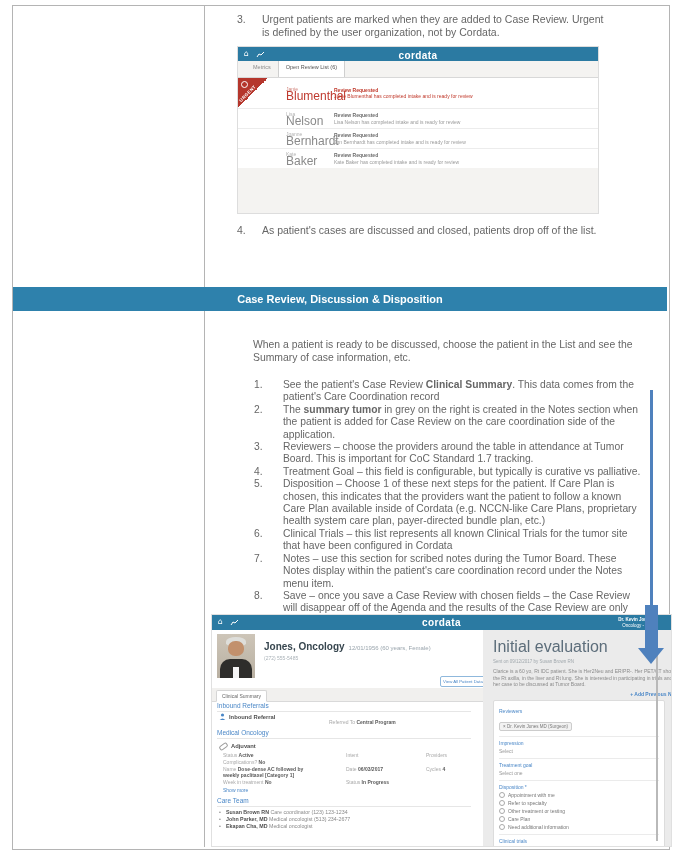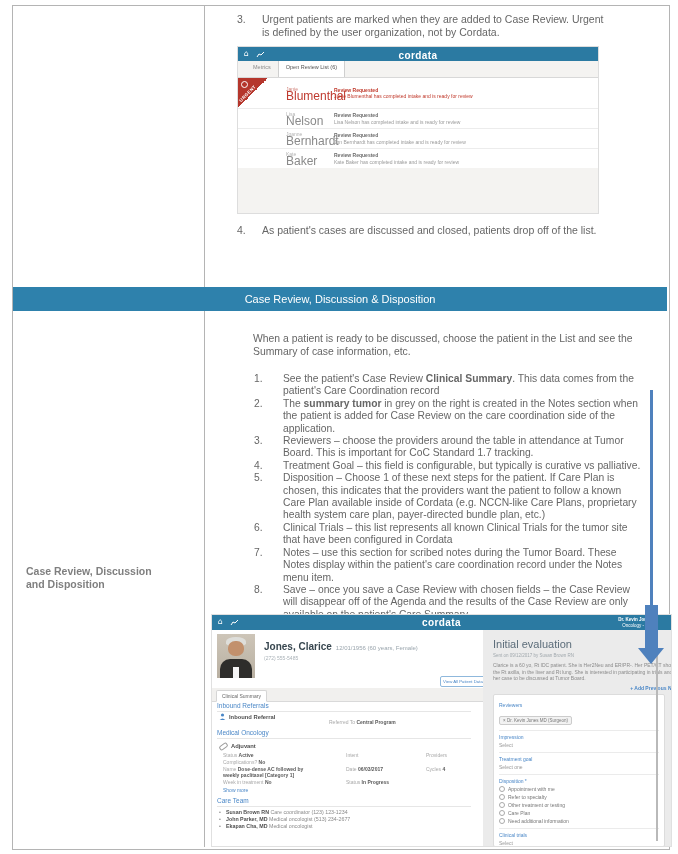--- a/index.html
+++ b/index.html
@@ -5,33 +5,33 @@
   html,body{margin:0;padding:0;background:#fff;}
   .page{position:relative;width:678px;height:854px;background:#fff;overflow:hidden;
         font-family:"Liberation Sans",sans-serif;color:#666;}
   
   .frame{position:absolute;left:12px;top:5px;width:656px;height:843px;border:1px solid #b4b4b4;}
   .vd{position:absolute;left:204px;width:1px;background:#b4b4b4;}
   .vd1{top:6px;height:281px;}
   .vd2{top:311px;height:536px;}
   .secbar{position:absolute;left:13px;top:287px;width:654px;height:24px;background:#2e81ac;
           display:flex;align-items:center;justify-content:center;}
-  .secbar span{color:#fff;font-weight:normal;font-size:11px;text-align:center;}
+  .secbar span{color:#fff;font-weight:bold;font-size:11px;text-align:center;}
   .rowlabel{position:absolute;left:26px;top:565px;width:145px;font-weight:bold;color:#7f7f7f;
             font-size:10.5px;line-height:13px;}
   
   .r1{position:absolute;left:212px;top:8px;width:458px;font-size:10.5px;line-height:13.2px;color:#666;}
   .r1 .note{font-style:italic;margin:0 0 0 70px;width:386px;white-space:pre-line;}
   .li{display:flex;margin-left:25px;}
   .li .num{width:25px;flex:none;}
   .li .txt{width:410px;white-space:pre-line;}
   .mt5{margin-top:5px;} .mt10{margin-top:10px;}
   
   .r3{position:absolute;left:212px;top:322px;width:458px;font-size:10.4px;line-height:13px;color:#666;}
-  .r3 .intro{margin:10px 0 0 41px;width:420px;white-space:pre-line;}
+  .r3 .intro{margin:16px 0 0 41px;width:420px;white-space:pre-line;}
   .items{margin-top:15px;}
   .li3{display:flex;margin-left:42px;font-size:10.3px;line-height:12.4px;}
   .li3 .num{width:29px;flex:none;}
   .li3 .txt{width:385px;white-space:pre-line;}
   
   .apphead{position:relative;background:#2b7aa2;}
   .hicons{position:absolute;left:6px;top:3px;display:flex;align-items:center;gap:7px;}
   .homeico{color:#fff;font-family:"DejaVu Sans",sans-serif;font-size:8px;line-height:8px;}
   .applogo{position:absolute;left:0;right:0;text-align:center;color:#fff;font-weight:bold;
            letter-spacing:.4px;}
@@ -108,21 +108,21 @@
   .gc{position:absolute;white-space:nowrap;}
   .gc.wrap{white-space:normal;width:95px;}
   .showmore{position:absolute;left:6px;top:35px;color:#4a87c7;font-size:5px;}
   .team{position:absolute;left:2px;top:107px;}
   .tmember{font-size:5.3px;color:#8a8a8a;line-height:7px;padding-left:7px;position:relative;
            white-space:nowrap;}
   .tmember::before{content:"•";position:absolute;left:0;top:0;color:#8a8a8a;}
   .tname{font-weight:bold;color:#4f4f4f;}
   .s2right{position:absolute;left:271px;top:15px;right:0;bottom:0;background:#ebebeb;
            padding:8px 0 0 10px;}
-  .ptitle{font-size:11px;color:#5c6d7a;}
+  .ptitle{font-size:16px;color:#5c6d7a;}
   .psent{font-size:4.5px;color:#a0a8ad;margin-top:3px;}
   .pnote{margin-top:4px;}
   .nline{font-size:5px;color:#8a8a8a;line-height:6.6px;white-space:nowrap;overflow:hidden;}
   .addprev{margin-top:3px;width:186px;text-align:right;color:#4a87c7;font-size:5px;font-weight:bold;
            white-space:nowrap;}
   .card{margin-top:3px;background:#fff;border:1px solid #dcdcdc;border-radius:2px;width:160px;
         padding:4px 5px 0 5px;}
   .flabel{color:#4a87c7;font-size:5px;margin-top:3px;}
   .fval{color:#999;font-size:5px;margin-top:2px;}
   .fdiv{border-top:1px solid #ebebeb;margin-top:4px;}
@@ -219,21 +219,20 @@
     <div class="li mt10">
       <span class="num">4.</span>
       <span class="txt">As patient's cases are discussed and closed, patients drop off of the list.</span>
     </div>
   </div>
 
   <div class="secbar">
     <span>Case Review, Discussion &amp; Disposition</span>
   </div>
 
-  <div class="rowlabel">Case Review, Discussion and Disposition</div>
 
   <div class="r3">
     <p class="intro">When a patient is ready to be discussed, choose the patient in the List and see the
 Summary of case information, etc.</p>
     <div class="items">
       <div class="li3">
           <span class="num">1.</span>
           <span class="txt"><span>See the patient's Case Review </span><b>Clinical Summary</b><span>.  This data comes from the
 patient's Care Coordination record</span></span>
         </div>
@@ -295,21 +294,21 @@
     </div>
 
     <div class="s2left">
       <div class="avatar">
         <span class="av-hair"></span>
           <span class="av-face"></span>
           <span class="av-suit"></span>
           <span class="av-shirt"></span>
       </div>
       <div class="s2name">
-        <span class="pname">Jones, Clarice</span><span class="pdob">12/01/1956 (60 years, Female)</span>
+        <span class="pname">Jones, Oncology</span><span class="pdob">12/01/1956 (60 years, Female)</span>
         <div class="pphone">(272) 555-5485</div>
       </div>
       <span class="vab">View All Patient Data</span>
       <div class="s2tabs">
         <span class="s2tab">Clinical Summary</span>
       </div>
 
       <div class="s2content">
         <div class="sechead h-inb">Inbound Referrals</div>
         <div class="inbrow">

